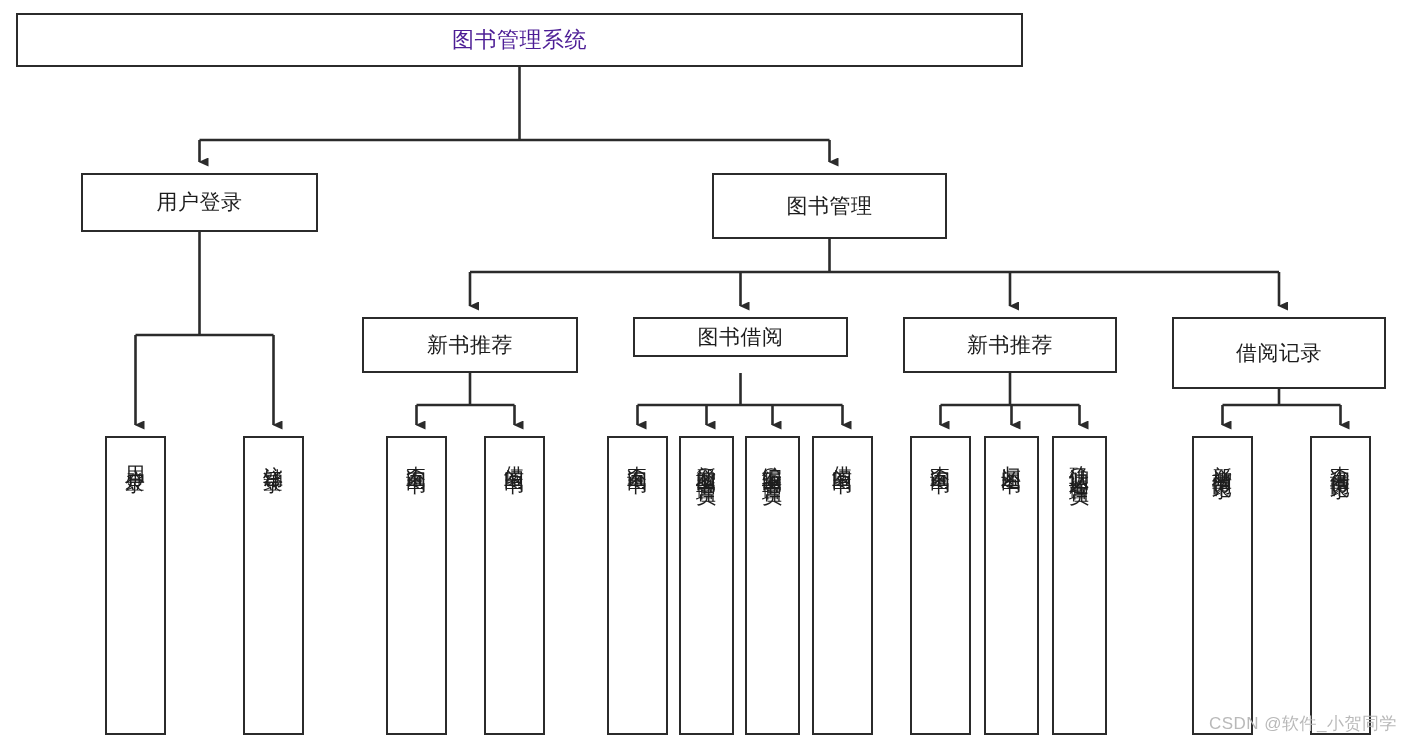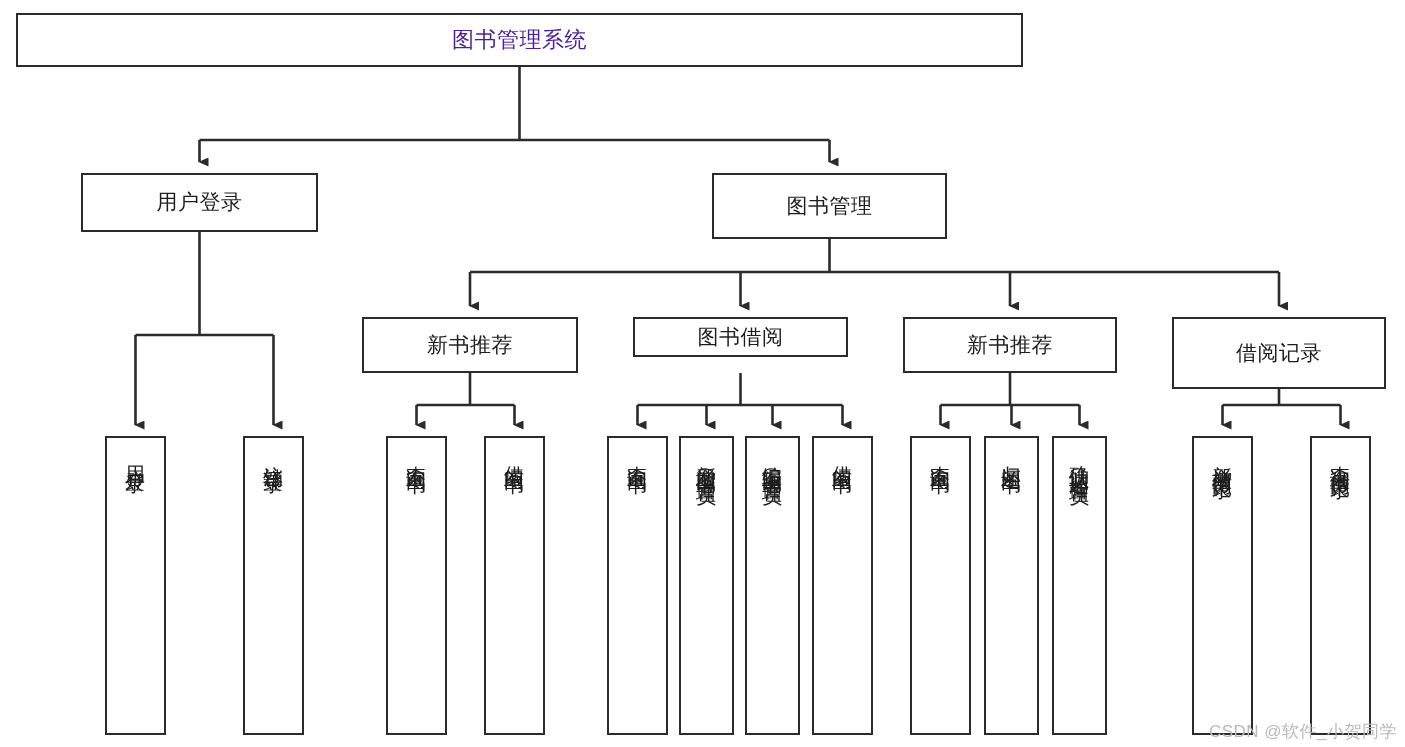--- a/index.html
+++ b/index.html
@@ -57,21 +57,21 @@
   .node-box.vertical .node-label {
     writing-mode: vertical-rl;
     text-orientation: upright;
     font-size: 20px;
     letter-spacing: 3px;
     line-height: 1;
   }
   .watermark {
     position: absolute;
     right: 8px;
-    bottom: 4px;
+    bottom: 12px;
     font-size: 17px;
     color: #b9b9b9;
     letter-spacing: 0.5px;
     user-select: none;
     white-space: nowrap;
   }
 </style>
 </head>
 <body>
 

